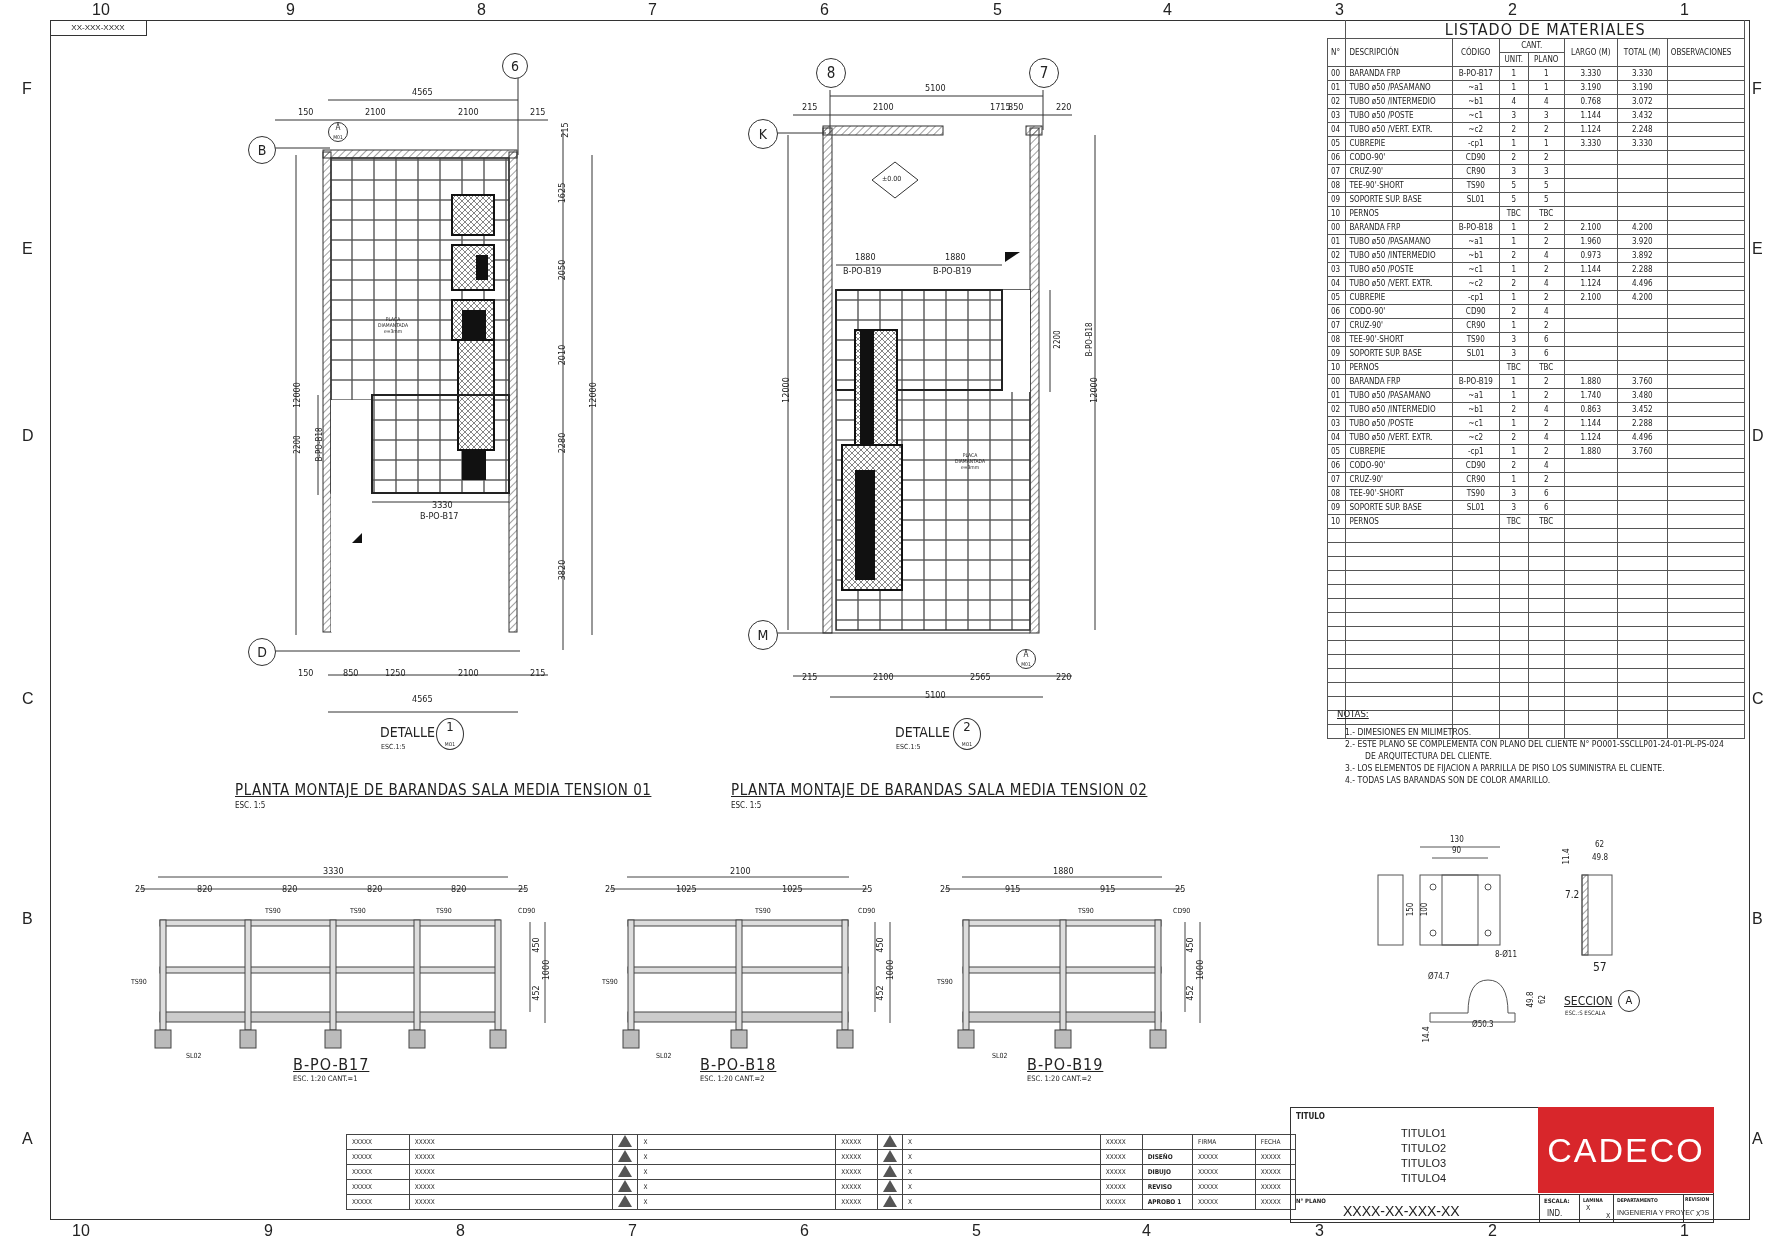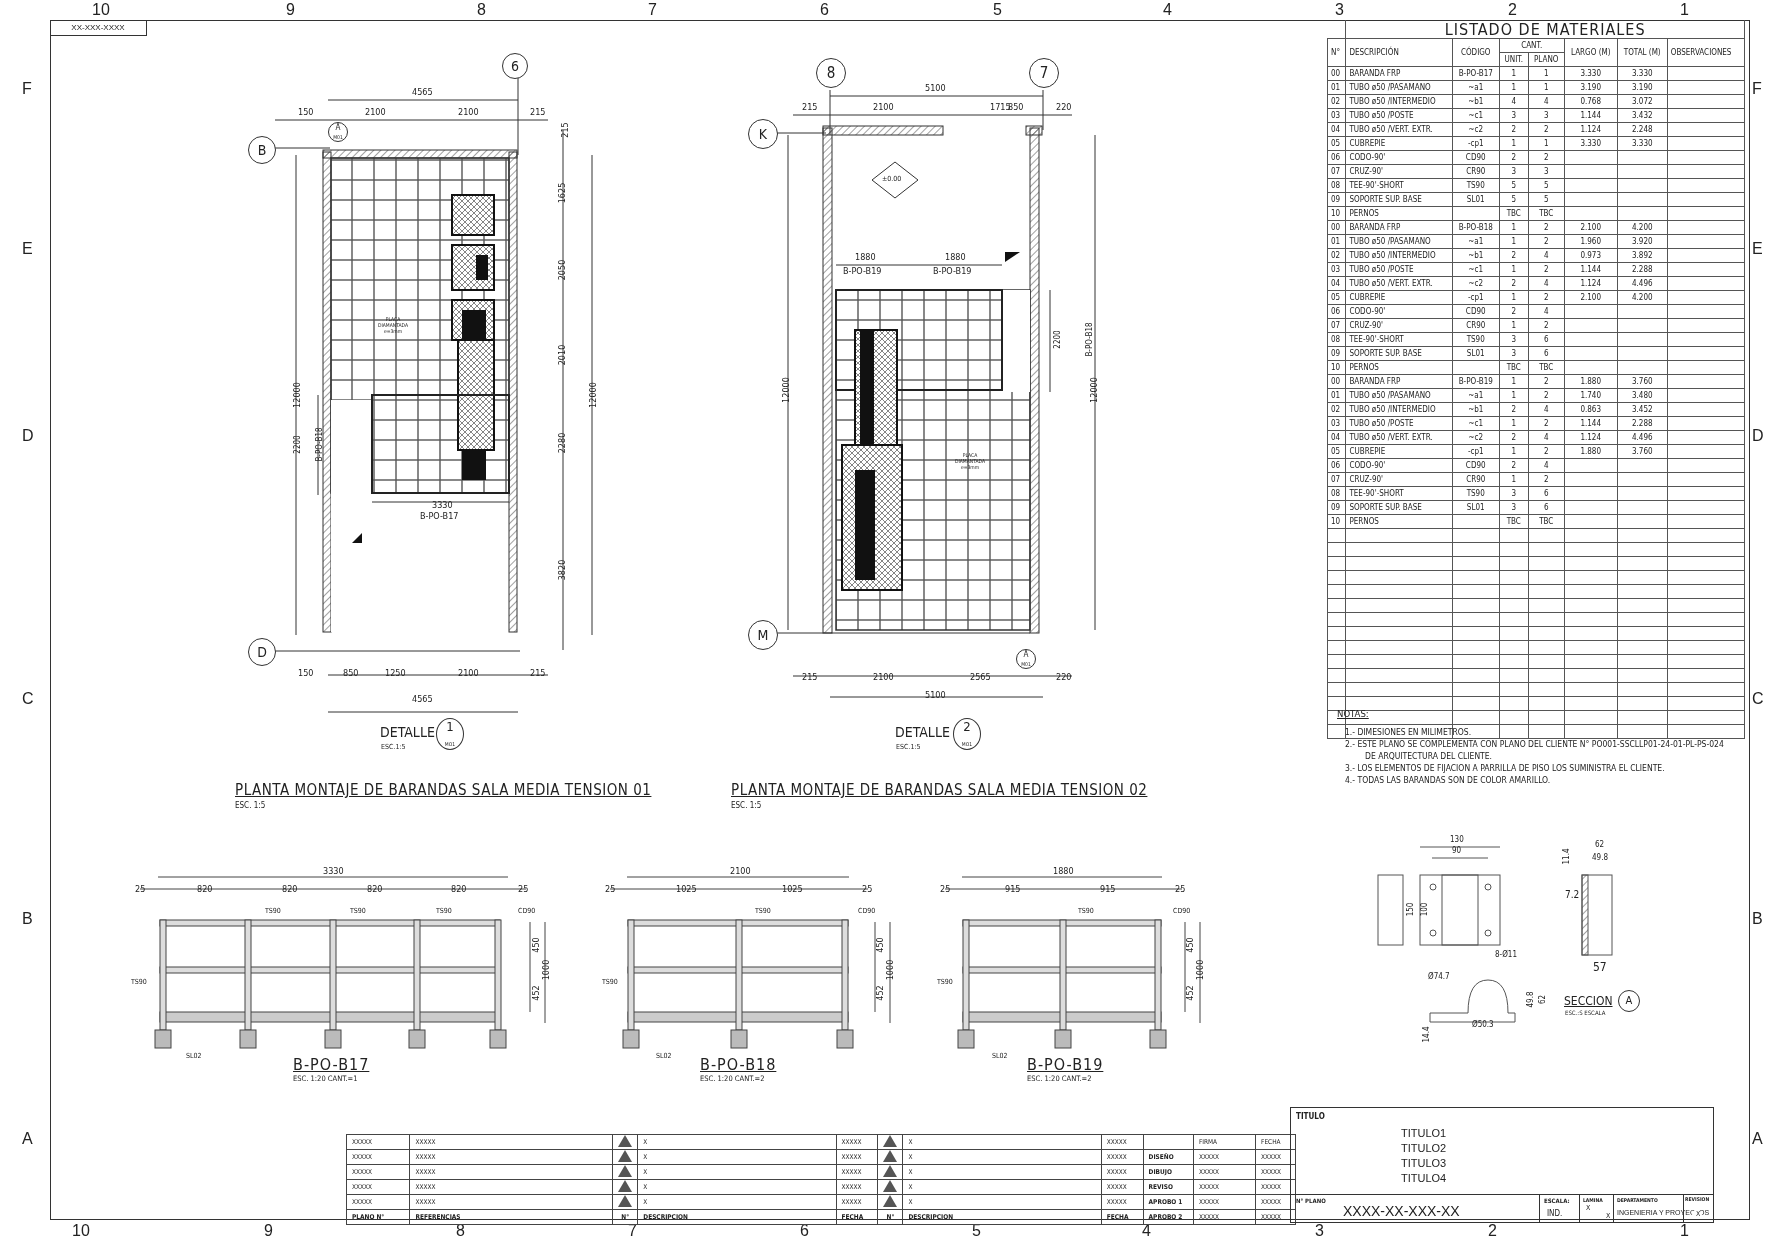--- a/index.html
+++ b/index.html
@@ -946,33 +946,20 @@
           <td class="" style="width:12px;text-align:center"><span class="tri" style="border-bottom: 12px solid rgb(85, 85, 85); outline: none; border-left: 7px solid transparent; border-right: 7px solid transparent;"></span></td>
           <td class="" style="width:205px">X</td>
           <td class="" style="width:32px">XXXXX</td>
           <td class="" style="width:12px;text-align:center"><span class="tri" style="border-bottom: 12px solid rgb(85, 85, 85); outline: none; border-left: 7px solid transparent; border-right: 7px solid transparent;"></span></td>
           <td class="" style="width:205px">X</td>
           <td class="" style="width:32px">XXXXX</td>
           <td class="b" style="width:40px">APROBO 1</td>
           <td style="width:55px">XXXXX</td>
           <td style="width:30px">XXXXX</td>
         </tr>
-        <tr>
-          <td class=" b" style="width:55px">PLANO N°</td>
-          <td class=" b" style="width:210px">REFERENCIAS</td>
-          <td class=" b" style="width:12px;text-align:center"><span>N°</span></td>
-          <td class=" b" style="width:205px">DESCRIPCION</td>
-          <td class=" b" style="width:32px">FECHA</td>
-          <td class=" b" style="width:12px;text-align:center"><span>N°</span></td>
-          <td class=" b" style="width:205px">DESCRIPCION</td>
-          <td class=" b" style="width:32px">FECHA</td>
-          <td class="b" style="width:40px">APROBO 2</td>
-          <td style="width:55px">XXXXX</td>
-          <td style="width:30px">XXXXX</td>
-        </tr>
       </tbody>
   </table>
 
   <div class="tb">
     <div class="abs cad" style="left:5px;top:4px;font-size:8px;font-weight:bold;">TITULO</div>
     <div class="abs" style="left:110px;top:18px;font-size:11px;line-height:15px;">
       <div>TITULO1</div>
       <div>TITULO2</div>
       <div>TITULO3</div>
       <div>TITULO4</div>
@@ -988,13 +975,14 @@
     <div class="abs cad" style="left:295px;top:96px;font-size:7px;">X</div>
     <div class="abs cad" style="left:315px;top:104px;font-size:7px;">X</div>
     <div class="abs" style="left:322px;top:86px;width:1px;height:29px;background:#333;"></div>
     <div class="abs cad" style="left:326px;top:89px;font-size:5px;font-weight:bold;">DEPARTAMENTO</div>
     <div class="abs" style="left:326px;top:101px;font-size:7px;">INGENIERIA Y PROYECTOS</div>
     <div class="abs" style="left:392px;top:86px;width:1px;height:29px;background:#333;"></div>
     <div class="abs cad" style="left:394px;top:88px;font-size:5px;font-weight:bold;">REVISION</div>
     <div class="abs" style="left:399px;top:96px;"><span class="tri" style="border-bottom-color:#fff;outline:none;"></span></div>
     <div class="abs cad" style="left:405px;top:102px;font-size:7px;">X</div>
   </div>
+  <div class="logo">CADECO</div>
 </div>
 
 </body></html>

